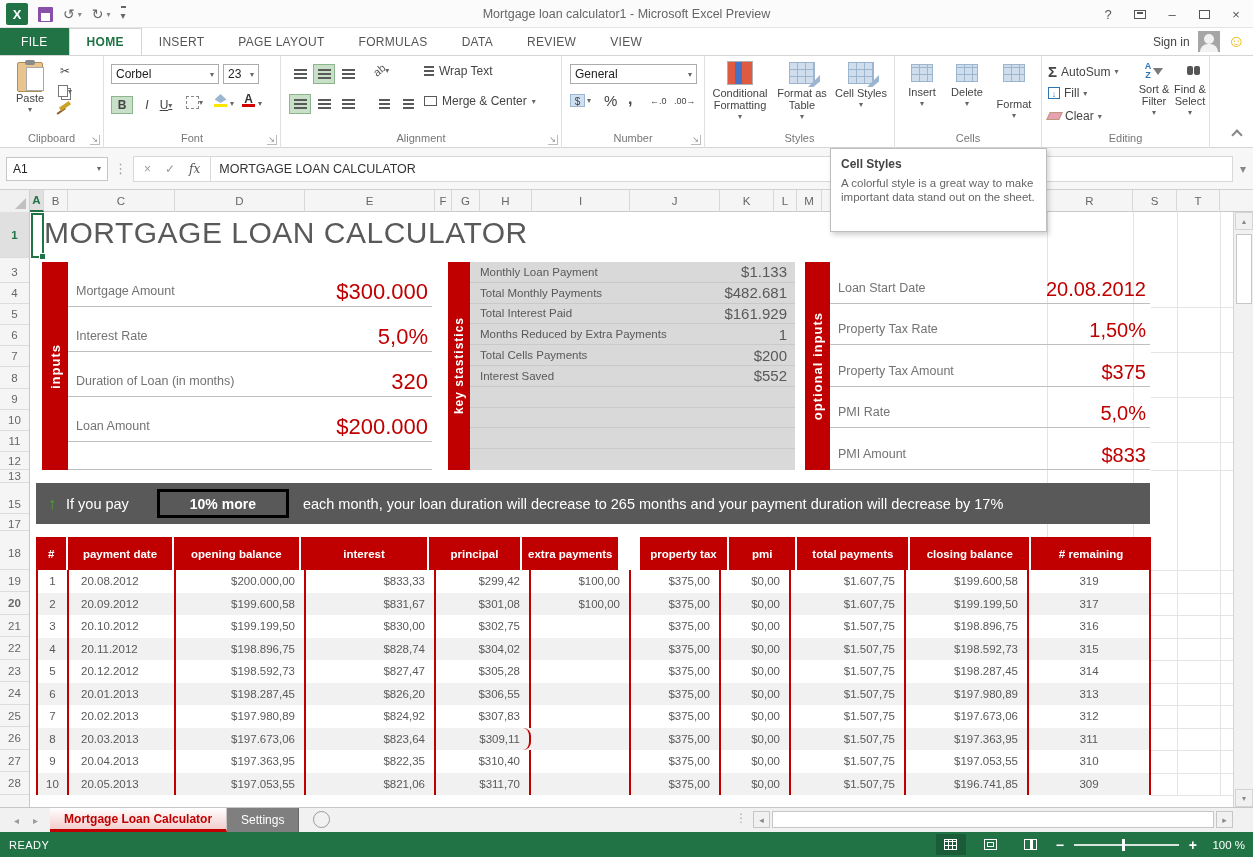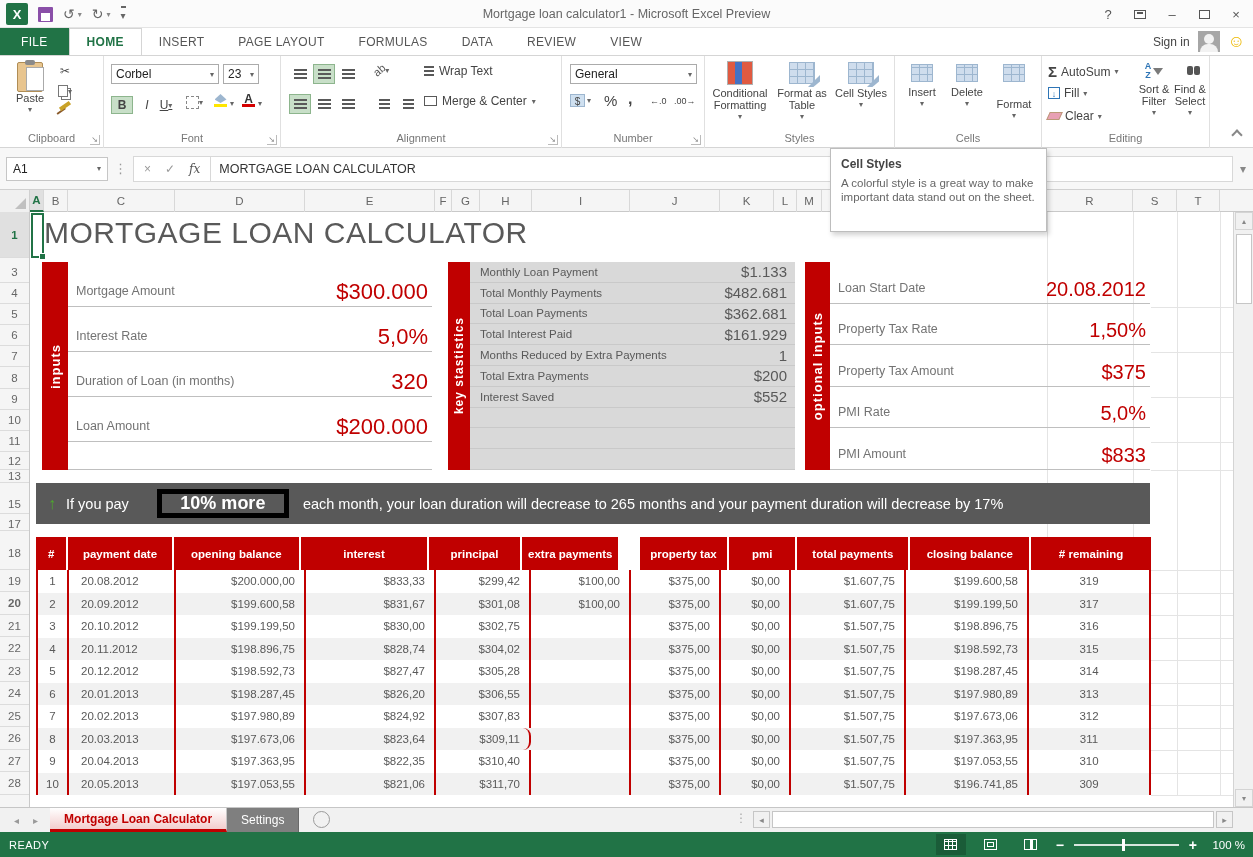--- a/index.html
+++ b/index.html
@@ -88,21 +88,21 @@
   .inp-label{color:#737373;font-size:12.5px;padding-bottom:5px;}
   .inp-value{color:#C00000;font-size:22px;line-height:22px;}
   .stat-row{display:flex;justify-content:space-between;align-items:center;border-bottom:1px solid #c9c9c9;padding:0 8px 0 10px;}
   .stat-label{color:#595959;font-size:11.5px;}
   .stat-value{color:#595959;font-size:15px;}
   .opt-value{font-size:20px;}
 
   .banner{position:absolute;left:36px;top:271px;width:1114px;height:41px;background:#595959;color:#fff;display:flex;align-items:center;}
   .banner .arrow{color:#4ea72e;font-weight:bold;font-size:16px;margin:0 10px 0 12px;}
   .banner .pref{font-size:14.5px;}
-  .banner .box{margin-left:28px;width:132px;height:29px;border:5px solid #000000;display:flex;align-items:center;justify-content:center;font-weight:bold;font-size:18px;}
+  .banner .box{margin-left:28px;width:132px;height:29px;border:3px solid #000000;display:flex;align-items:center;justify-content:center;font-weight:bold;font-size:14px;}
   .banner .suf{margin-left:14px;font-size:14.5px;}
 
   .ltable{position:absolute;left:36px;top:325px;width:1115px;}
   .thead{display:flex;height:33px;}
   .th{background:#C00000;color:#fff;font-weight:bold;font-size:11.5px;display:flex;align-items:center;justify-content:center;border-right:2px solid #fff;}
   .th:last-child{border-right:none;}
   .trow{display:flex;border-left:2px solid #C00000;}
   .td{font-size:11.5px;color:#595959;border-right:2px solid #C00000;display:flex;align-items:center;overflow:hidden;}
   .td.r{justify-content:flex-end;padding-right:9px;}
   .td.l{justify-content:flex-start;padding-left:12px;}
@@ -535,33 +535,29 @@
       <div class="pcontent" style="background:#d9d9d9;" id="stats-rows">
           <div class="stat-row" style="height: 20.8px;">
             <span class="stat-label">Monthly Loan Payment</span>
             <span class="stat-value">$1.133</span>
           </div>
           <div class="stat-row" style="height: 20.8px;">
             <span class="stat-label">Total Monthly Payments</span>
             <span class="stat-value">$482.681</span>
           </div>
           <div class="stat-row" style="height: 20.8px;">
-            <span class="stat-label">Total Loan Payments</span>
-            <span class="stat-value">$362.681</span>
-          </div>
-          <div class="stat-row" style="height: 20.8px;">
             <span class="stat-label">Total Interest Paid</span>
             <span class="stat-value">$161.929</span>
           </div>
           <div class="stat-row" style="height: 20.8px;">
             <span class="stat-label">Months Reduced by Extra Payments</span>
             <span class="stat-value">1</span>
           </div>
           <div class="stat-row" style="height: 20.8px;">
-            <span class="stat-label">Total Extra Payments</span>
+            <span class="stat-label">Total Cells Payments</span>
             <span class="stat-value">$200</span>
           </div>
           <div class="stat-row" style="height: 20.8px;">
             <span class="stat-label">Interest Saved</span>
             <span class="stat-value">$552</span>
           </div>
           <div class="stat-row" style="height: 20.8px;">
             <span class="stat-label"></span>
             <span class="stat-value"></span>
           </div>

